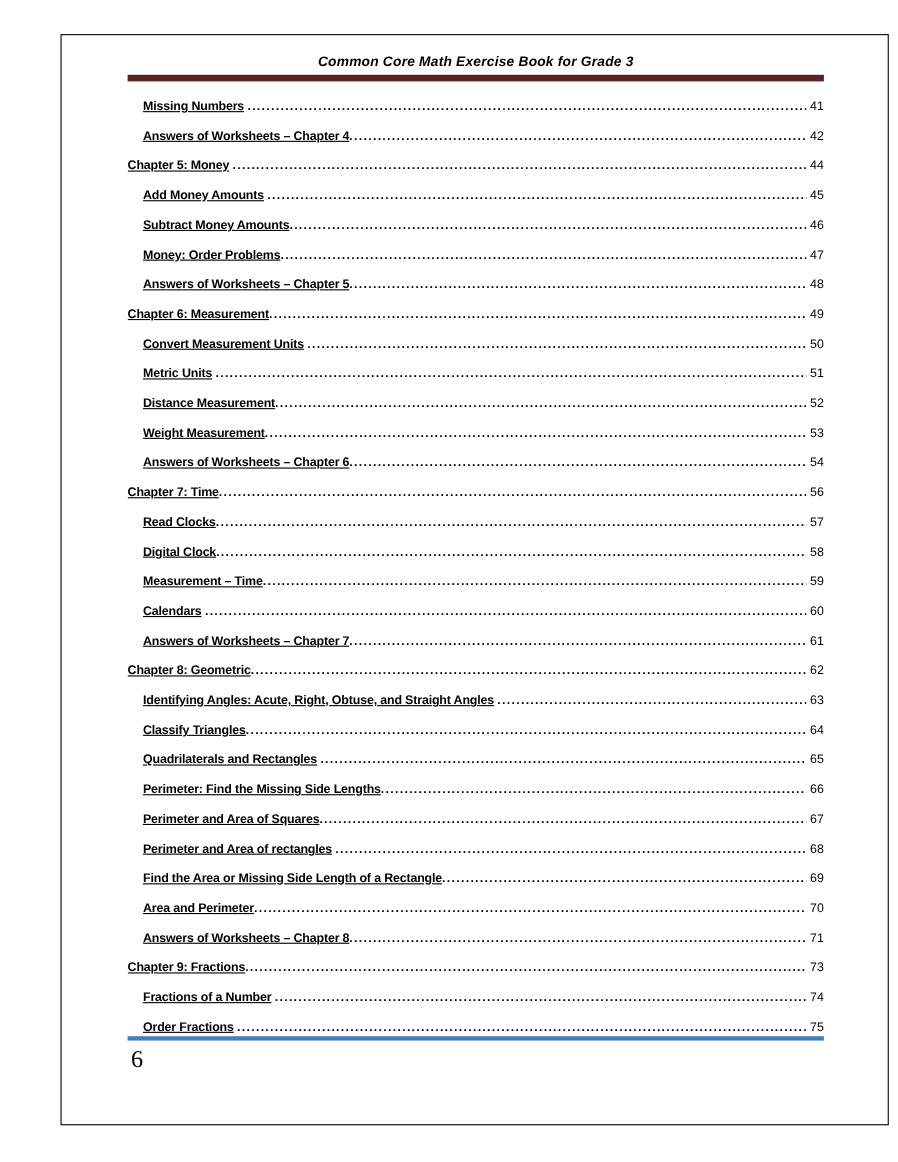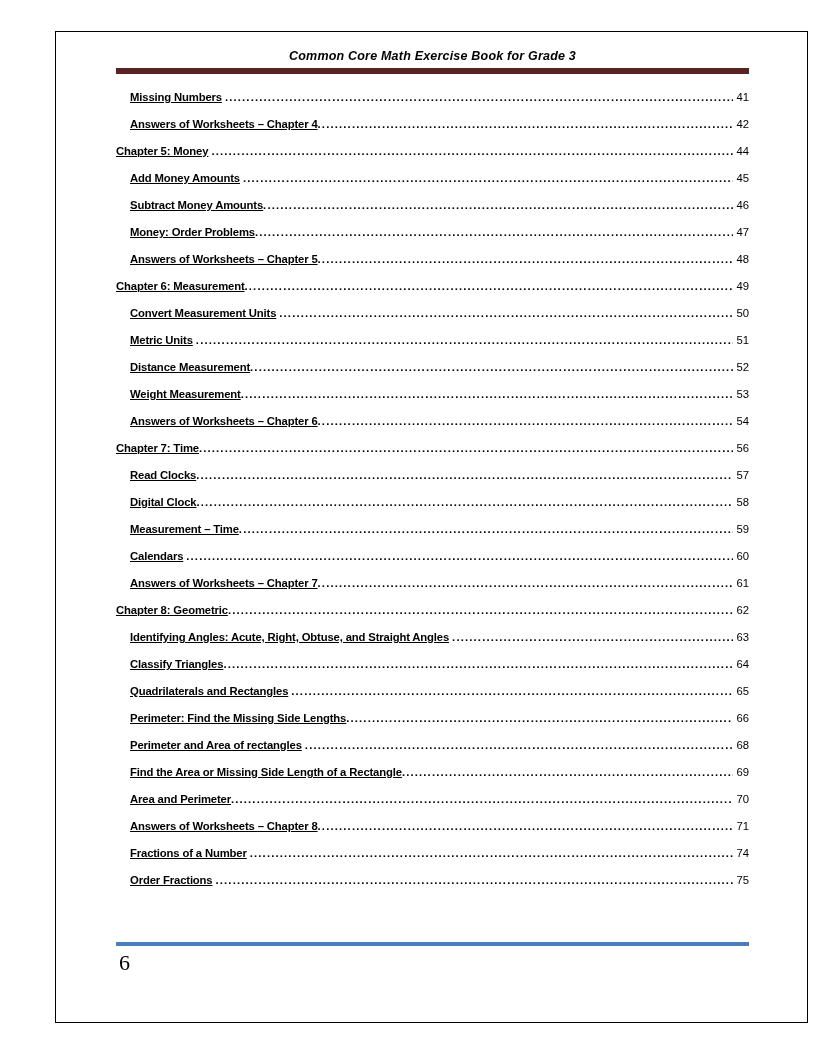--- a/index.html
+++ b/index.html
@@ -264,39 +264,49 @@
         <div class="toc-entry level-2 gap-before-space">
           <span class="toc-label">Quadrilaterals and Rectangles</span>
           <span class="toc-leader"></span>
           <span class="toc-page">65</span>
         </div>
         <div class="toc-entry level-2">
           <span class="toc-label">Perimeter: Find the Missing Side Lengths</span>
           <span class="toc-leader"></span>
           <span class="toc-page">66</span>
         </div>
+        <div class="toc-entry level-2">
+          <span class="toc-label">Perimeter and Area of Squares</span>
+          <span class="toc-leader"></span>
+          <span class="toc-page">67</span>
+        </div>
         <div class="toc-entry level-2 gap-before-space">
           <span class="toc-label">Perimeter and Area of rectangles</span>
           <span class="toc-leader"></span>
           <span class="toc-page">68</span>
         </div>
         <div class="toc-entry level-2">
           <span class="toc-label">Find the Area or Missing Side Length of a Rectangle</span>
           <span class="toc-leader"></span>
           <span class="toc-page">69</span>
         </div>
         <div class="toc-entry level-2">
           <span class="toc-label">Area and Perimeter</span>
           <span class="toc-leader"></span>
           <span class="toc-page">70</span>
         </div>
         <div class="toc-entry level-2">
           <span class="toc-label">Answers of Worksheets – Chapter 8</span>
           <span class="toc-leader"></span>
           <span class="toc-page">71</span>
+        </div>
+        <div class="toc-entry level-1">
+          <span class="toc-label">Chapter 9: Fractions</span>
+          <span class="toc-leader"></span>
+          <span class="toc-page">73</span>
         </div>
         <div class="toc-entry level-2 gap-before-space">
           <span class="toc-label">Fractions of a Number</span>
           <span class="toc-leader"></span>
           <span class="toc-page">74</span>
         </div>
         <div class="toc-entry level-2 gap-before-space">
           <span class="toc-label">Order Fractions</span>
           <span class="toc-leader"></span>
           <span class="toc-page">75</span>

